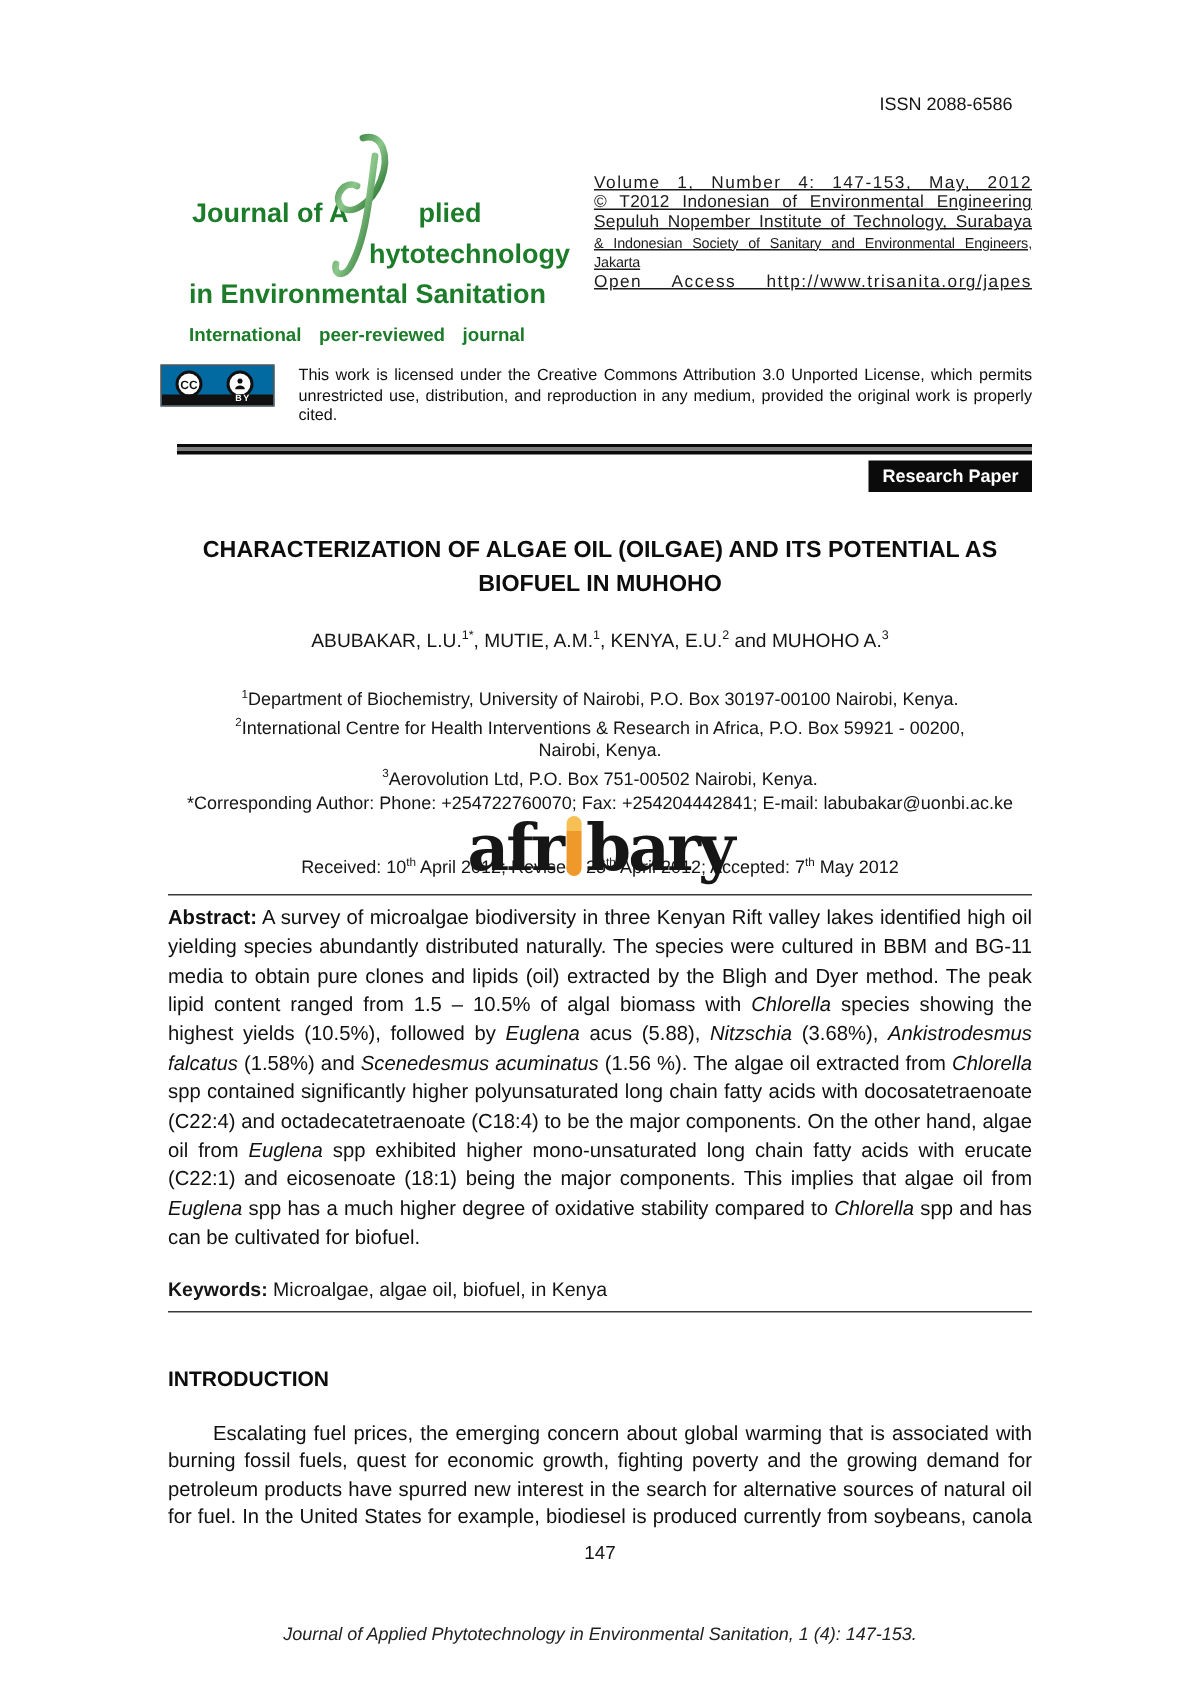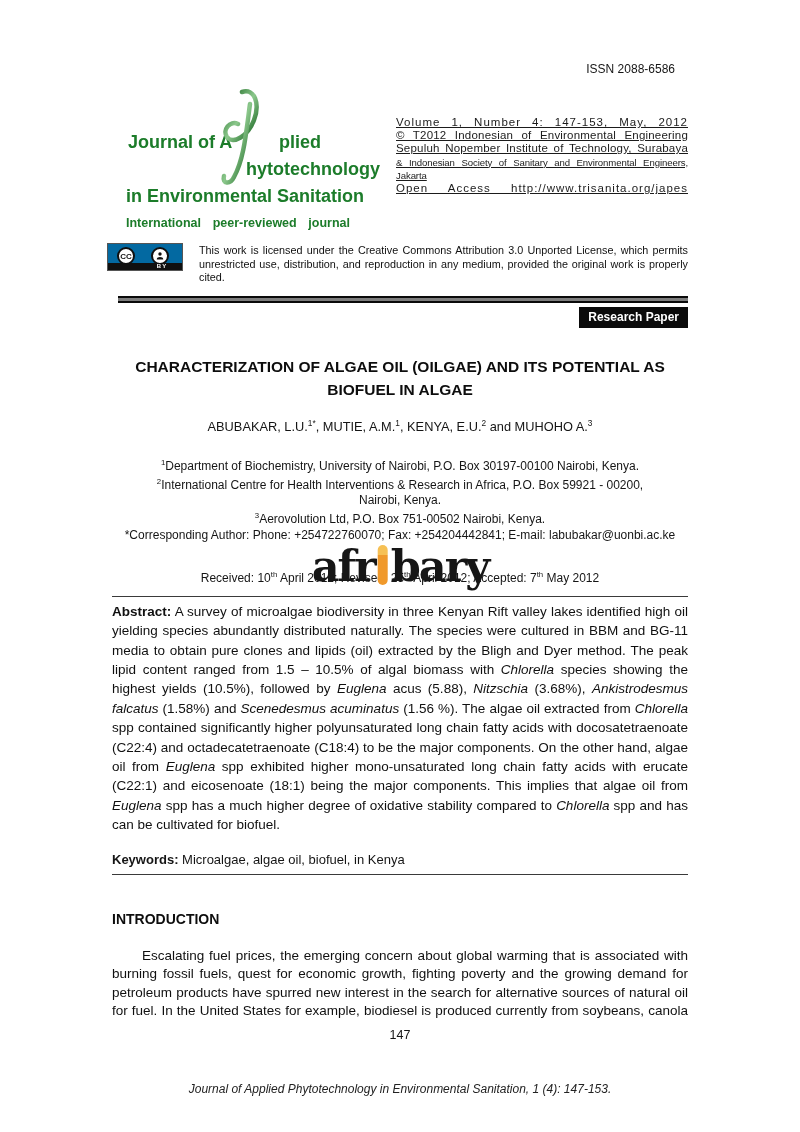--- a/index.html
+++ b/index.html
@@ -116,21 +116,21 @@
     </div>
     <p class="license-text">This work is licensed under the Creative Commons Attribution 3.0 Unported License, which permits unrestricted use, distribution, and reproduction in any medium, provided the original work is properly cited.</p>
   </div>
 
   <div class="rule"></div>
 
   <div class="badge-row">
     <span class="type-badge">Research Paper</span>
   </div>
 
-  <h1 class="title"><span>CHARACTERIZATION OF ALGAE OIL (OILGAE) AND ITS POTENTIAL AS</span><br><span>BIOFUEL IN ALGAE</span></h1>
+  <h1 class="title"><span>CHARACTERIZATION OF ALGAE OIL (OILGAE) AND ITS POTENTIAL AS</span><br><span>BIOFUEL IN MUHOHO</span></h1>
 
   <div class="authors"><span>ABUBAKAR, L.U.</span><sup>1*</sup><span>, MUTIE, A.M.</span><sup>1</sup><span>, KENYA, E.U.</span><sup>2</sup><span> and MUHOHO A.</span><sup>3</sup></div>
 
   <div class="affiliations">
     <div><sup>1</sup><span>Department of Biochemistry, University of Nairobi, P.O. Box 30197-00100 Nairobi, Kenya.</span></div>
     <div><sup>2</sup><span>International Centre for Health Interventions &amp; Research in Africa, P.O. Box 59921 - 00200,</span></div>
     <div><span>Nairobi, Kenya.</span></div>
     <div><sup>3</sup><span>Aerovolution Ltd,  P.O. Box 751-00502 Nairobi, Kenya.</span></div>
     <div><span>*Corresponding Author: Phone: +254722760070; Fax: +254204442841; E-mail: labubakar@uonbi.ac.ke</span></div>
   </div>

